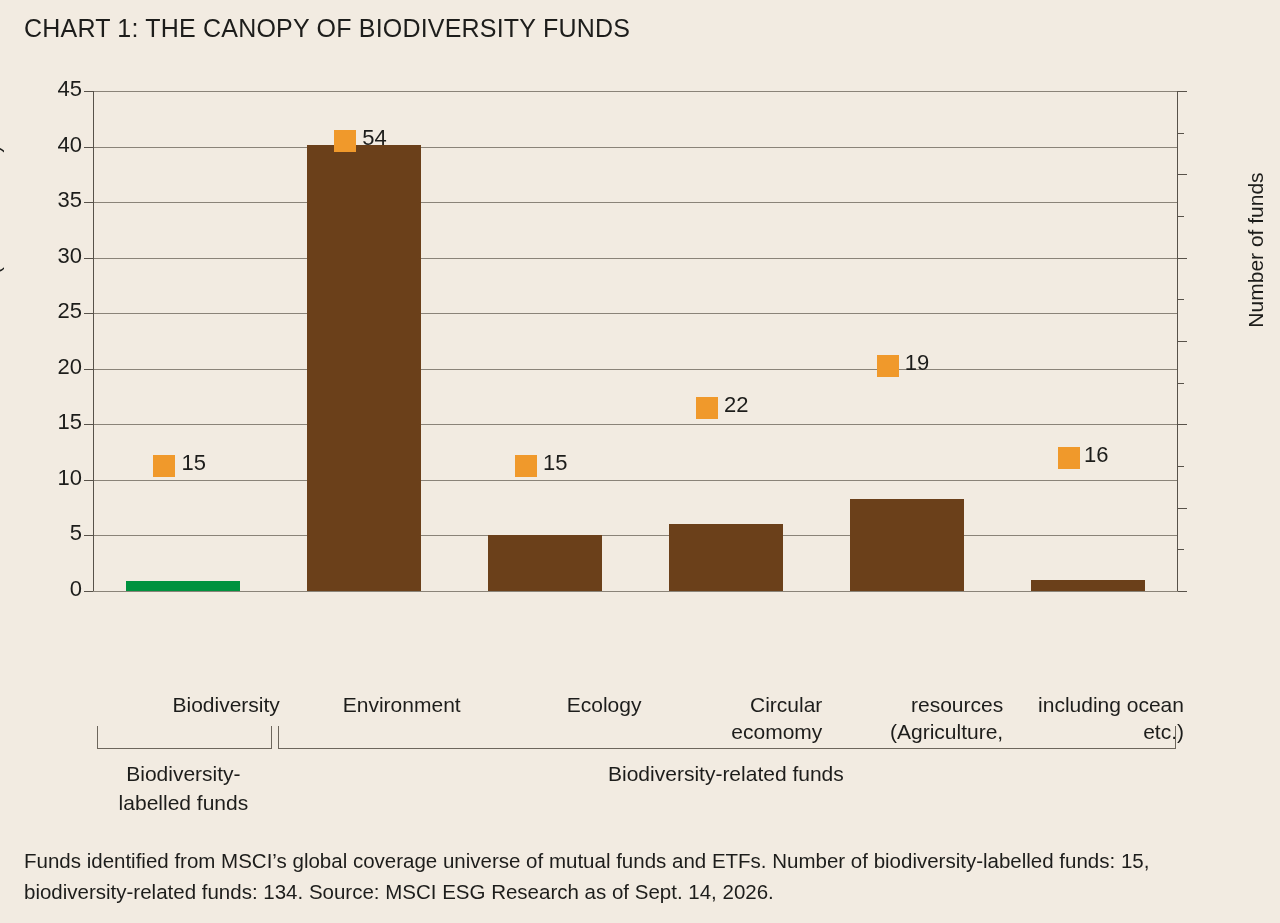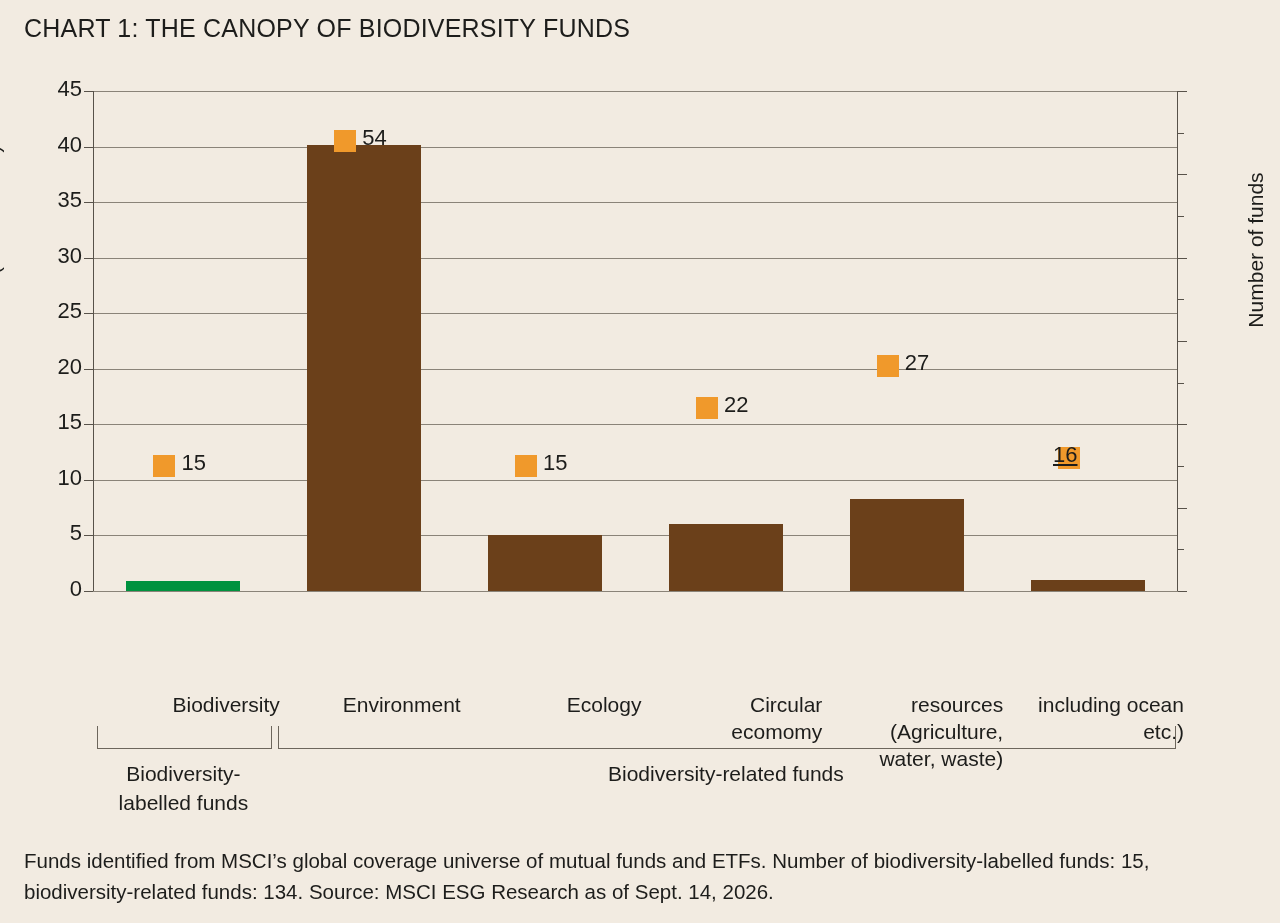--- a/index.html
+++ b/index.html
@@ -233,42 +233,41 @@
   <div id="markers">
       <div class="marker" style="left: 60.4167px; top: 364px; background: rgb(240, 153, 43);"></div>
       <div class="marker-label" style="left: 88.4167px; top: 359px;">15</div>
       <div class="marker" style="left: 241.25px; top: 39px; background: rgb(240, 153, 43);"></div>
       <div class="marker-label" style="left: 269.25px; top: 34px;">54</div>
       <div class="marker" style="left: 422.083px; top: 364px; background: rgb(240, 153, 43);"></div>
       <div class="marker-label" style="left: 450.083px; top: 359px;">15</div>
       <div class="marker" style="left: 602.917px; top: 305.667px; background: rgb(240, 153, 43);"></div>
       <div class="marker-label" style="left: 630.917px; top: 300.667px; text-align: right;">22</div>
       <div class="marker" style="left: 783.75px; top: 264px; background: rgb(240, 153, 43);"></div>
-      <div class="marker-label" style="left: 811.75px; top: 259px;">27</div>
+      <div class="marker-label" style="left: 811.75px; top: 259px;">19</div>
       <div class="marker" style="left: 964.583px; top: 355.667px; background: rgb(240, 153, 43);"></div>
-      <div class="marker-label" style="left: 960px; top: 350.667px; text-decoration: underline;">16</div>
+      <div class="marker-label" style="left: 991px; top: 350.667px;">16</div>
     </div>
   <div id="cat-labels">
       <div class="cat-label" style="left: -6px; width: 192.833px;">
         <div>Biodiversity</div>
       </div>
       <div class="cat-label" style="left: 174.833px; width: 192.833px;">
         <div>Environment</div>
       </div>
       <div class="cat-label" style="left: 355.667px; width: 192.833px;">
         <div>Ecology</div>
       </div>
       <div class="cat-label" style="left: 536.5px; width: 192.833px;">
         <div>Circular</div>
         <div>ecomomy</div>
       </div>
       <div class="cat-label" style="left: 717.333px; width: 192.833px;">
         <div>resources</div>
         <div>(Agriculture,</div>
-        <div>water, waste)</div>
       </div>
       <div class="cat-label" style="left: 898.167px; width: 192.833px;">
         <div>including ocean</div>
         <div>etc.)</div>
       </div>
     </div>
 
   <div id="brackets">
       <div class="bracket" style="left: 4px; width: 172.833px; top: 635px;"></div>
       <div class="bracket-label" style="left: -36px; width: 252.833px; top: 668px;">

